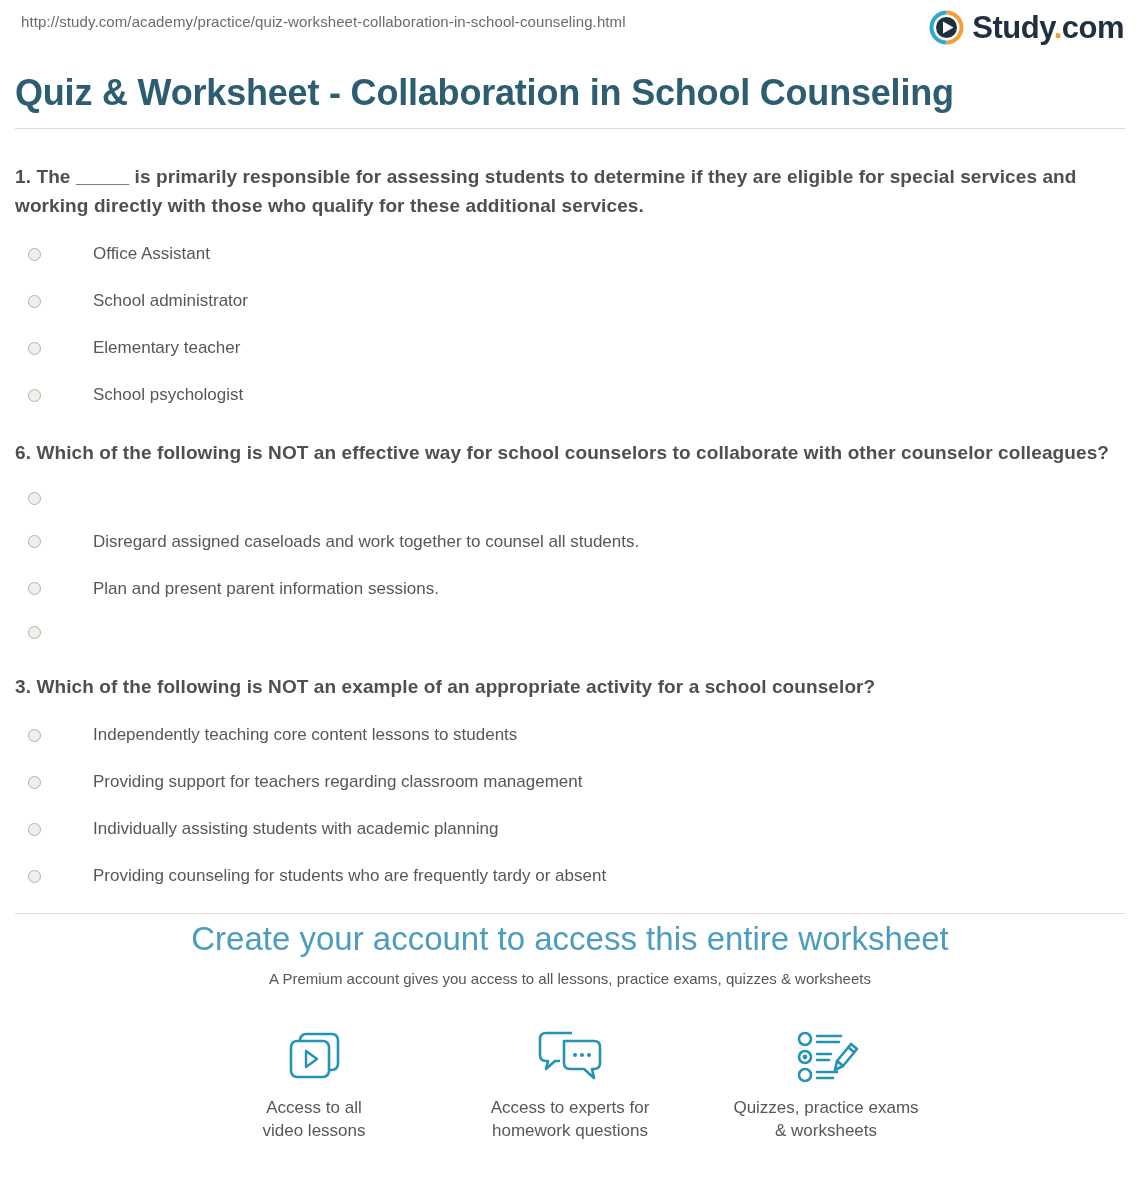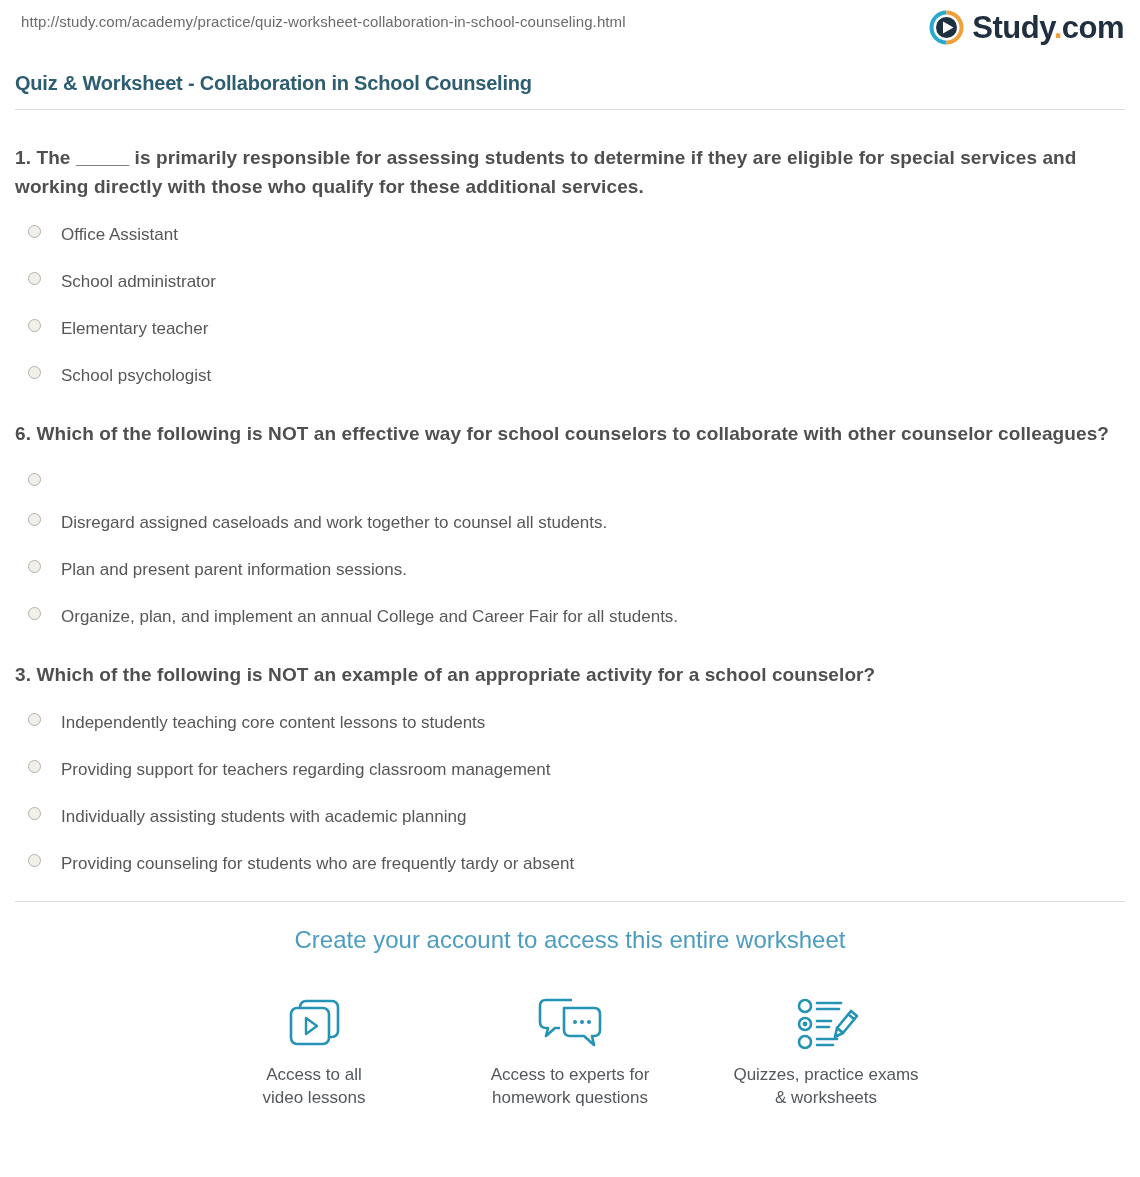--- a/index.html
+++ b/index.html
@@ -16,43 +16,43 @@
     padding: 10px 16px 0 21px; height: 52px; box-sizing: border-box;
   }
   .url-text { font-size: 15px; color: #6b6b6b; padding-top: 3px; letter-spacing: 0.1px; }
   .logo { display: flex; align-items: center; gap: 8px; }
   .logo-text { font-size: 31px; font-weight: bold; color: #203040; letter-spacing: -0.5px; line-height: 1; }
   .logo-text .dot { color: #f49e38; }
 
   
   .page-title {
     margin: 20px 15px 0 15px;
-    font-size: 20px; font-weight: bold; color: #2d5d71; letter-spacing: -0.2px;
+    font-size: 36px; font-weight: bold; color: #2d5d71; letter-spacing: -0.2px;
   }
   .divider { border: none; border-top: 1px solid #dcdcdc; margin: 14px 15px 0 15px; }
 
   
   .question-block { margin: 0 15px; }
   .question-text {
     margin-top: 34px; font-size: 19px; font-weight: bold; color: #4f4f4f;
     line-height: 1.5; max-width: 1105px; letter-spacing: 0.1px;
   }
   .options { margin-top: 24px; }
-  .option-row { display: flex; margin: 0 0 27px 13px; }
+  .option-row { display: flex; align-items: center; margin: 0 0 27px 13px; gap: 32px; }
   .radio {
     width: 11px; height: 11px; border-radius: 50%;
     border: 1px solid #b5b1aa; background: #f1efea;
     flex: 0 0 auto; cursor: pointer;
   }
   .option-label { margin-left: 20px; font-size: 17px; color: #575757; }
 
   
   .signup-divider { border: none; border-top: 1px solid #dcdcdc; margin: 14px 15px 0 15px; }
   .signup { text-align: center; }
-  .signup-heading { margin-top: 24px; font-size: 24px; font-weight: normal; color: #4b9cc0; }
+  .signup-heading { margin-top: 6px; font-size: 33px; font-weight: normal; color: #4b9cc0; }
   .signup-sub { margin-top: 12px; font-size: 15px; color: #565656; }
 
   .features { display: flex; justify-content: center; margin-top: 40px; }
   .feature { width: 256px; text-align: center; }
   .feature-icon { height: 58px; display: flex; align-items: flex-end; justify-content: center; }
   .feature-label { margin-top: 12px; font-size: 17px; color: #53585c; line-height: 1.35; }
 
   svg { display: block; }
 </style>
 </head>
@@ -109,21 +109,20 @@
       <div class="option-row">
         <span class="radio"></span>
         <span class="option-label">Disregard assigned caseloads and work together to counsel all students.</span>
       </div>
       <div class="option-row">
         <span class="radio"></span>
         <span class="option-label">Plan and present parent information sessions.</span>
       </div>
       <div class="option-row">
         <span class="radio"></span>
-        <span class="option-label">Organize, plan, and implement an annual College and Career Fair for all students.</span>
       </div>
     </div>
   </div>
 
   <div class="question-block">
     <div class="question-text">3. Which of the following is NOT an example of an appropriate activity for a school counselor?</div>
     <div class="options">
       <div class="option-row">
         <span class="radio"></span>
         <span class="option-label">Independently teaching core content lessons to students</span>
@@ -140,20 +139,21 @@
         <span class="radio"></span>
         <span class="option-label">Providing counseling for students who are frequently tardy or absent</span>
       </div>
     </div>
   </div>
 
   <hr class="signup-divider">
 
   <div class="signup">
     <div class="signup-heading">Create your account to access this entire worksheet</div>
+    <div class="signup-sub">A Premium account gives you access to all lessons, practice exams, quizzes &amp; worksheets</div>
 
     <div class="features">
 
       <div class="feature">
         <div class="feature-icon">
           <svg width="60" height="54" viewBox="0 0 60 54">
             <g fill="none" stroke="#2493b4" stroke-width="2.6" stroke-linejoin="round">
               <rect x="16" y="3" width="38" height="36" rx="6"></rect>
               <rect x="7" y="10" width="38" height="36" rx="6" fill="#ffffff"></rect>
               <path d="M22 20 L33 28 L22 36 Z" stroke-width="2.4"></path>

